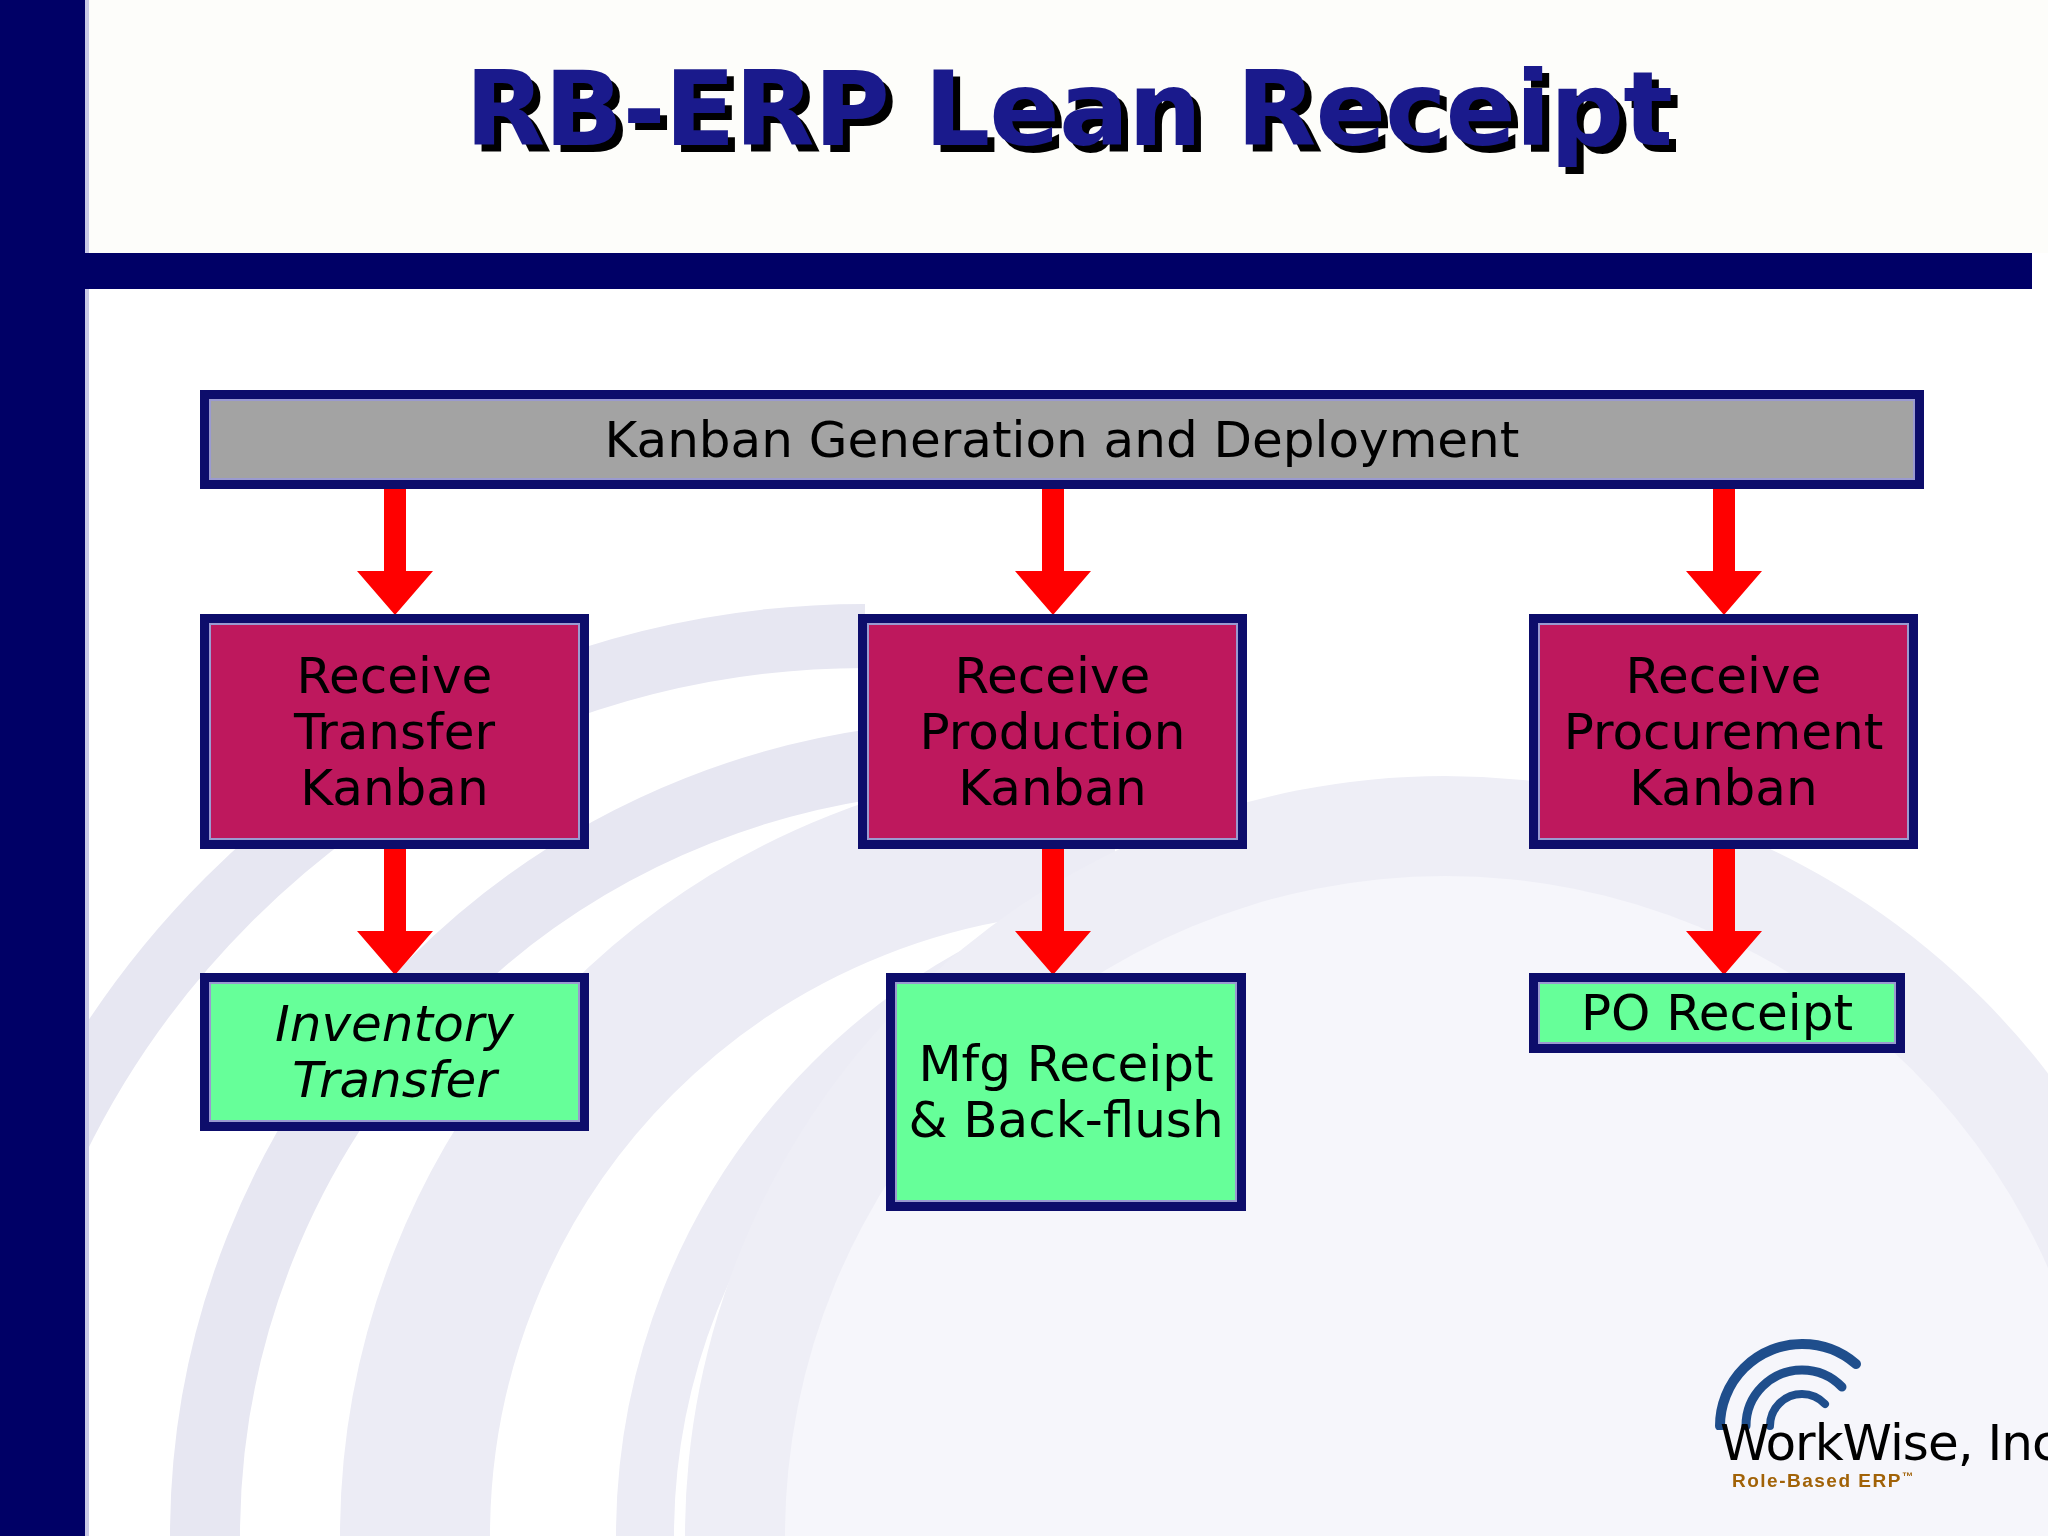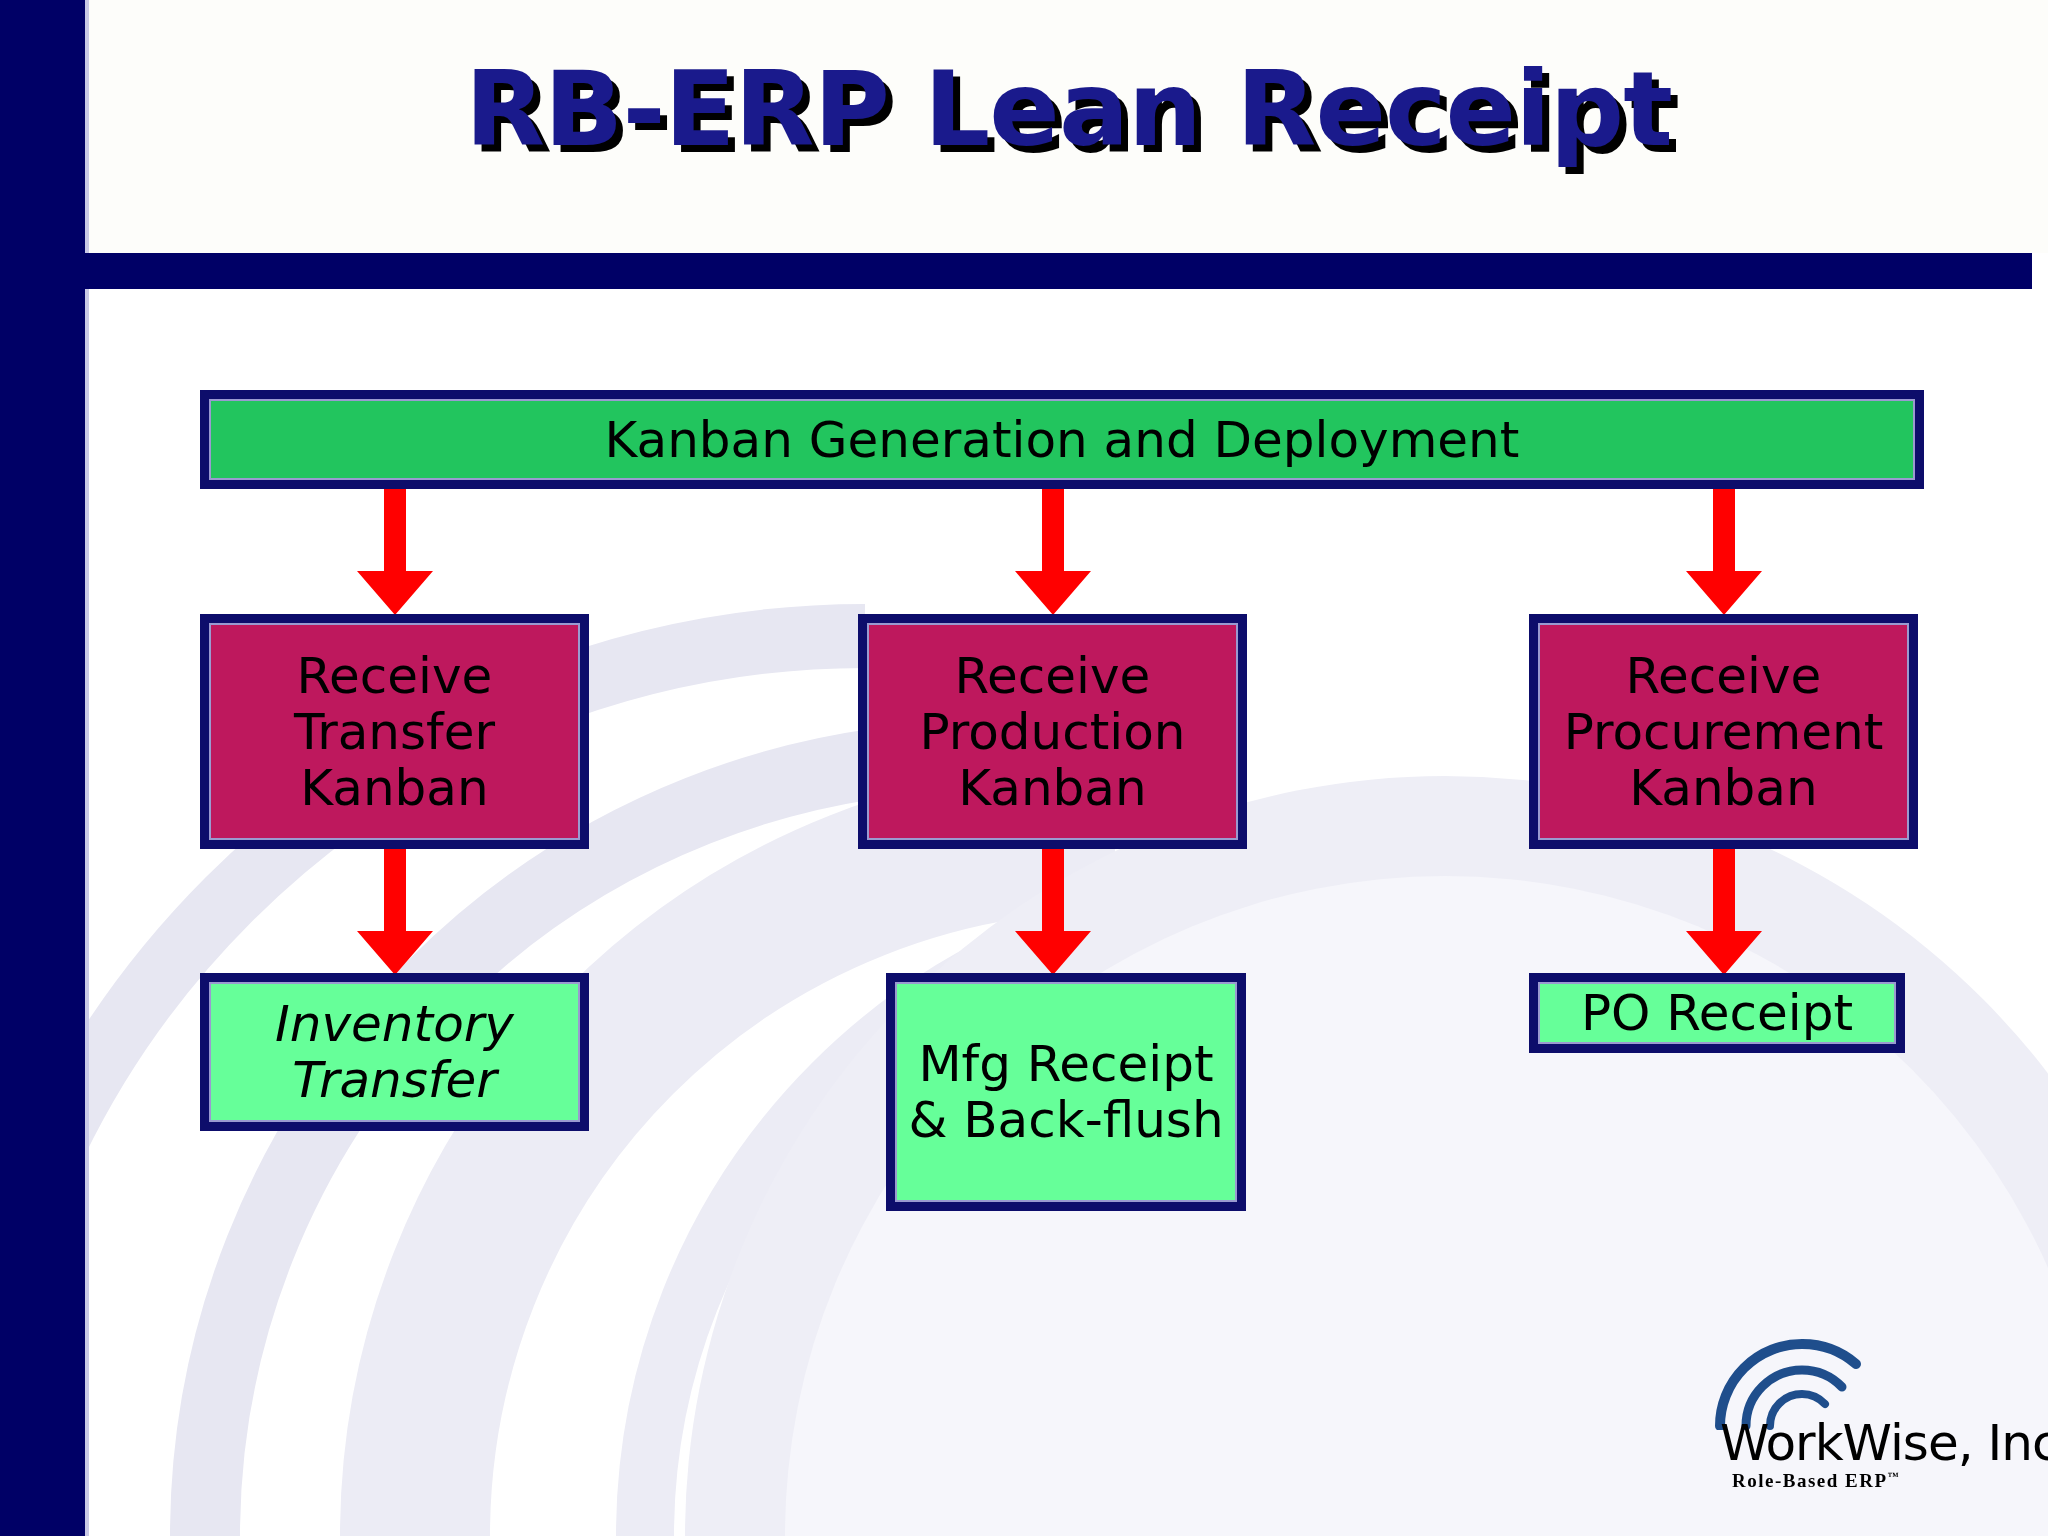--- a/index.html
+++ b/index.html
@@ -92,21 +92,21 @@
     left: 0; top: 0; right: 0; bottom: 0;
     border: 2px solid #9a9ad0;
     pointer-events: none;
   }
   .box-label { position: relative; z-index: 2; padding: 0 10px; }
 
   
   #box-header {
     left: 200px; top: 390px;
     width: 1724px; height: 99px;
-    background: #22c55e;
+    background: #a3a3a3;
   }
   #box-header .box-label { font-size: 50px; }
 
   
   .box-yellow { background: #be185d; }
   .box-yellow .box-label { font-size: 50px; }
 
   
   .box-green { background: #66ff99; }
   .box-green .box-label { font-size: 50px; }
@@ -138,24 +138,24 @@
     left: 14px; top: 84px;
     font-family: "DejaVu Sans", sans-serif;
     font-size: 50px;
     color: #000000;
     letter-spacing: -1px;
     white-space: nowrap;
   }
   #logo-tagline {
     position: absolute;
     left: 26px; top: 140px;
-    font-family: Liberation Serif, serif;
+    font-family: Liberation Sans, sans-serif;
     font-size: 19px;
     font-weight: bold;
-    color: #000000;
+    color: #a16207;
     letter-spacing: 1.5px;
     white-space: nowrap;
   }
   #logo-tagline sup { font-size: 11px; }
 </style>
 </head>
 <body>
 
 <div id="slide">
 

